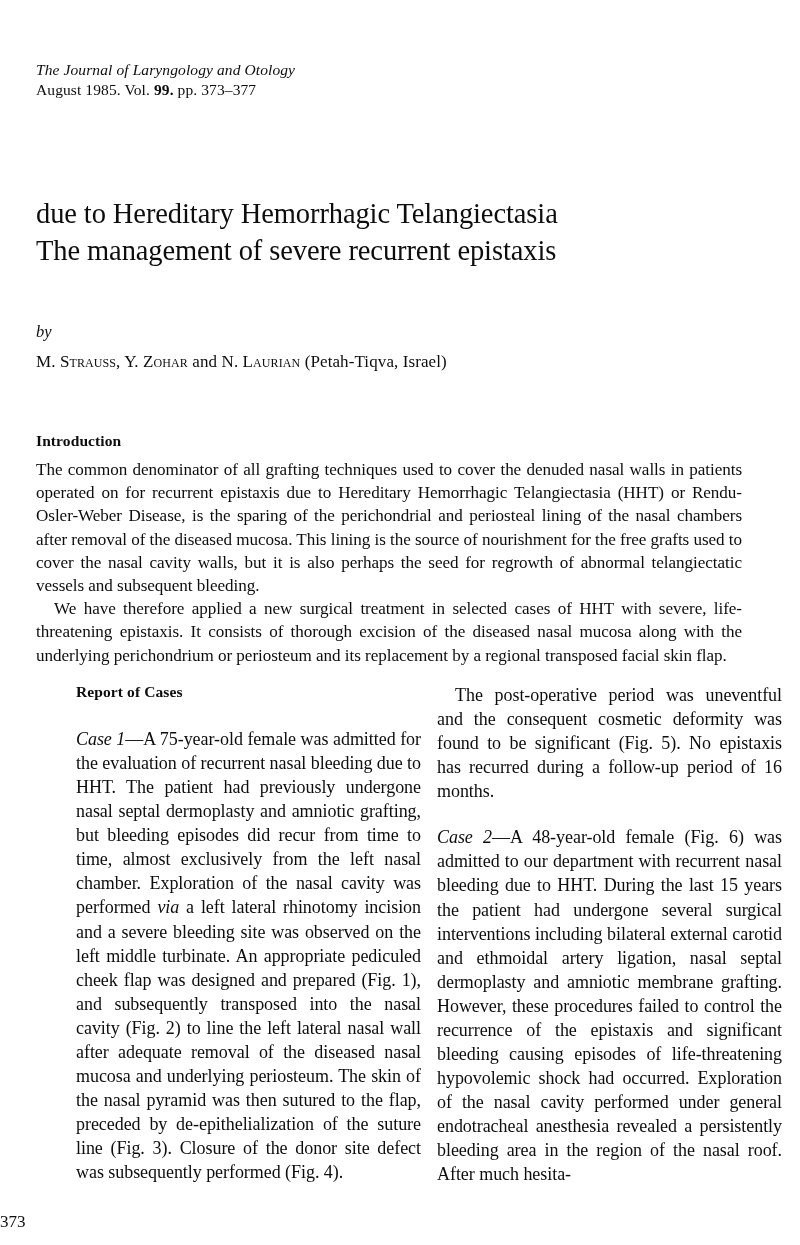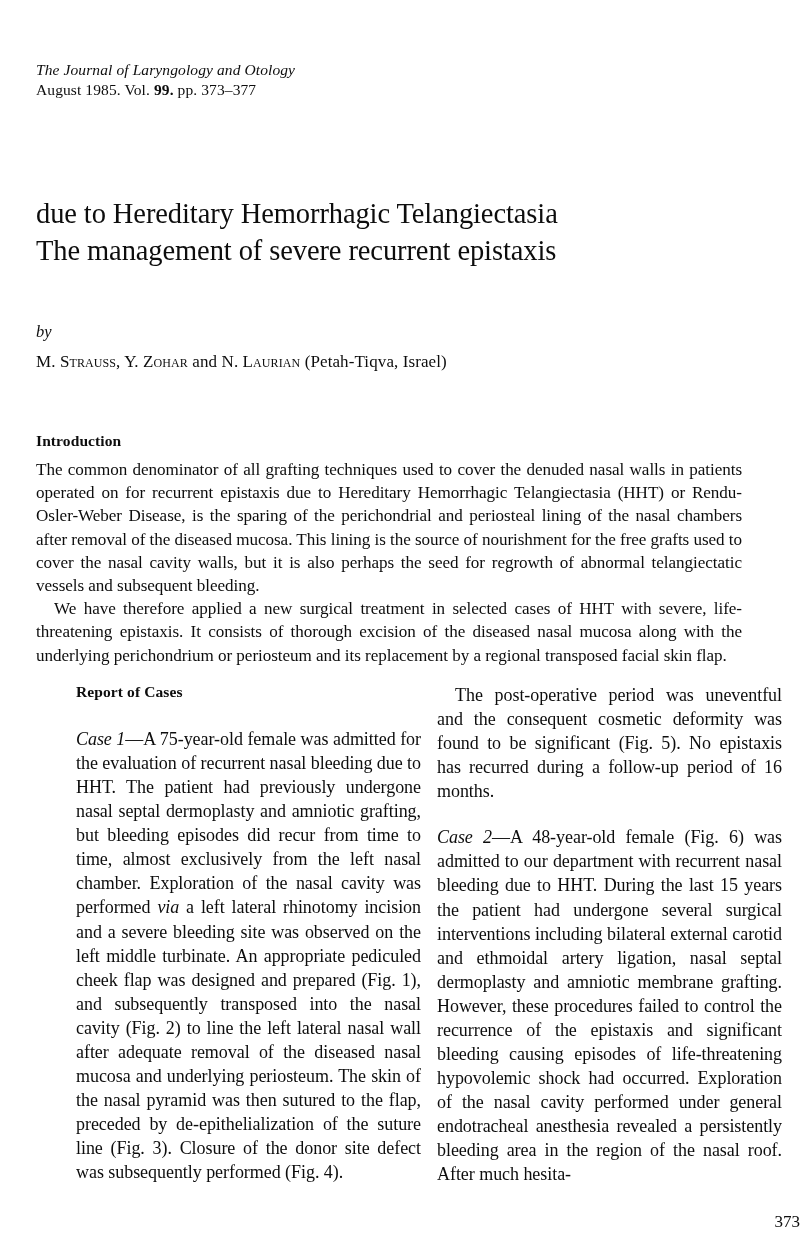--- a/index.html
+++ b/index.html
@@ -146,21 +146,21 @@
   .col p + p { margin-top: 22px; }
   .case-label { font-style: italic; }
   em.via { font-style: italic; }
 
   
   .folio {
     position: absolute;
     left: 0;
     top: 1212px;
     width: 800px;
-    text-align: right;
+    text-align: left;
     font-size: 17px;
   }
 </style>
 </head>
 <body>
 
 <div class="page">
 
   <div class="running-head">
     <span class="journal-name">The Journal of Laryngology and Otology</span>

